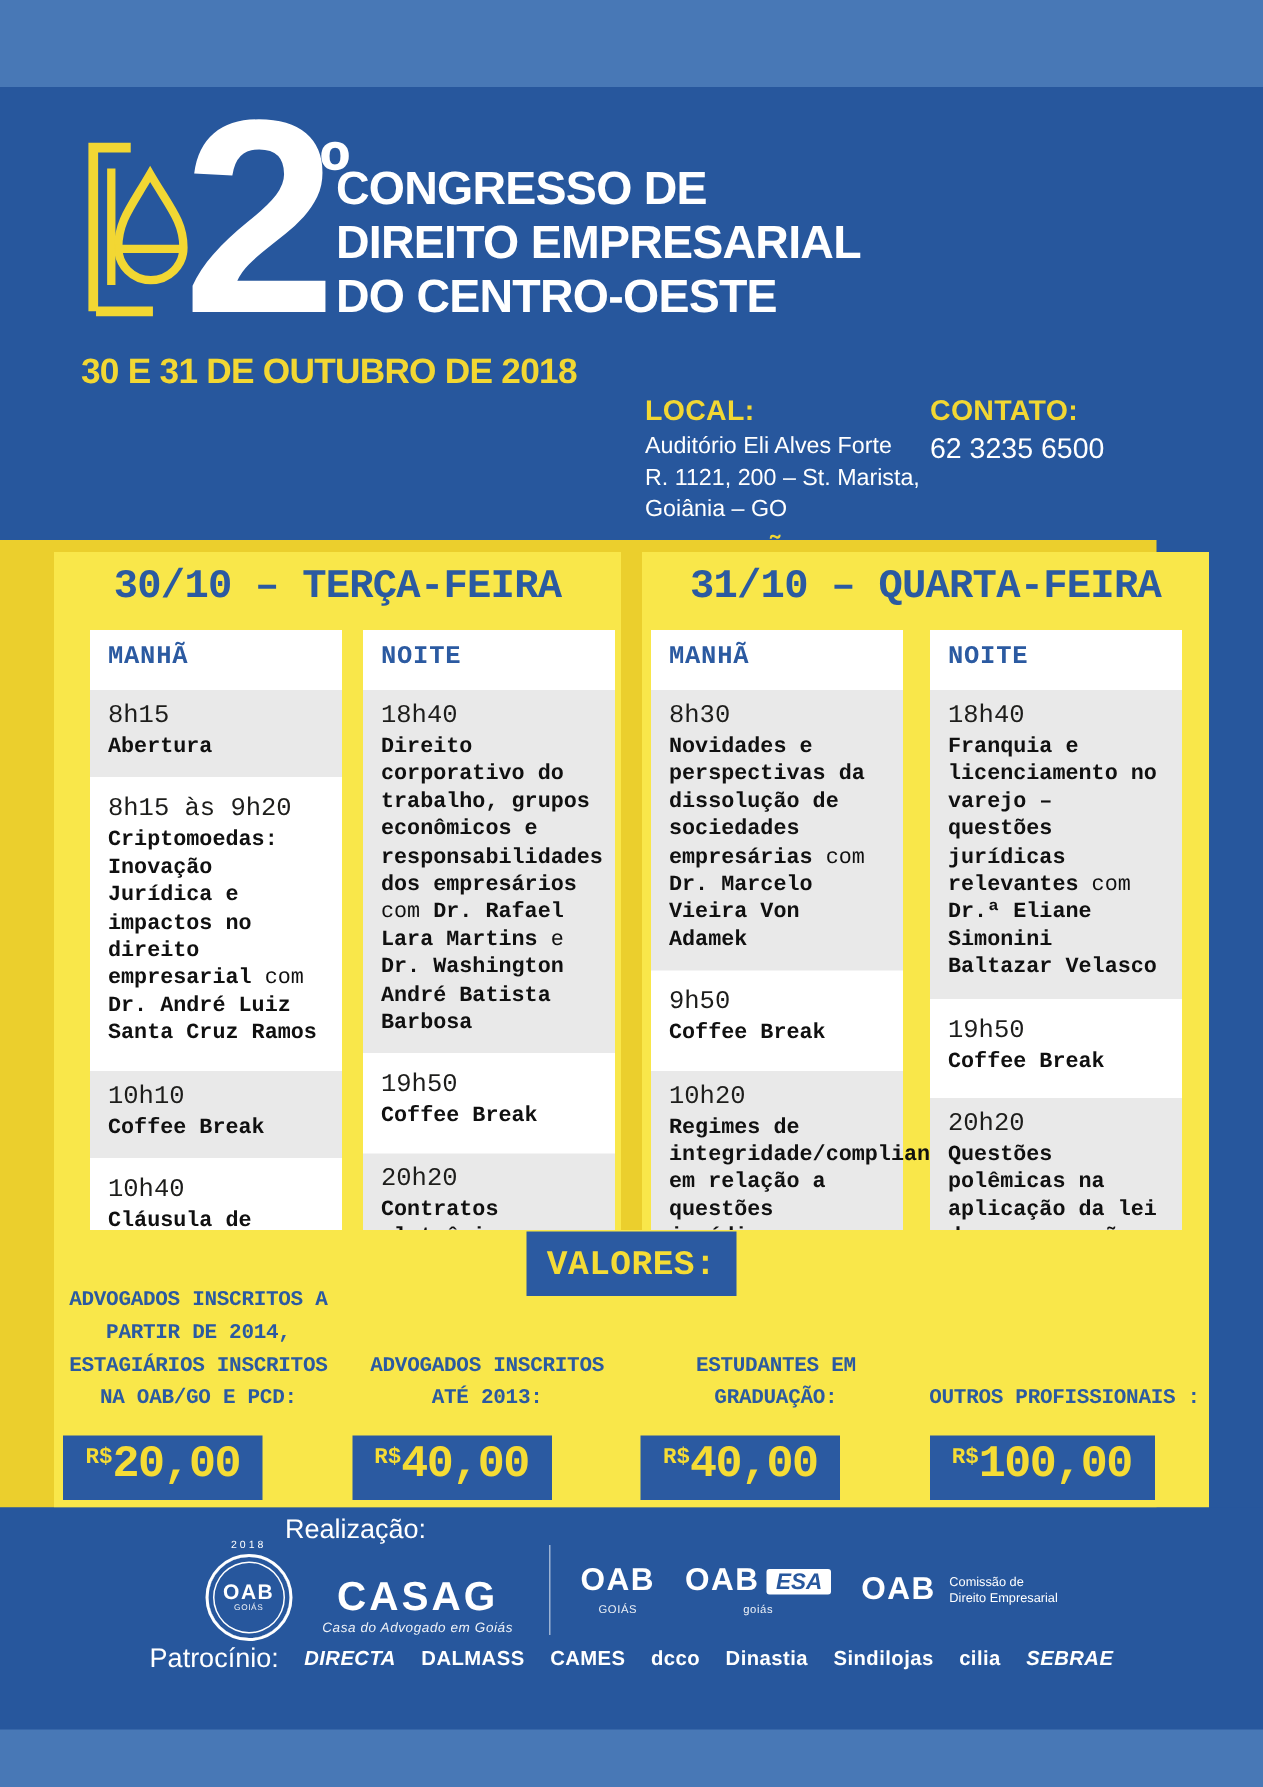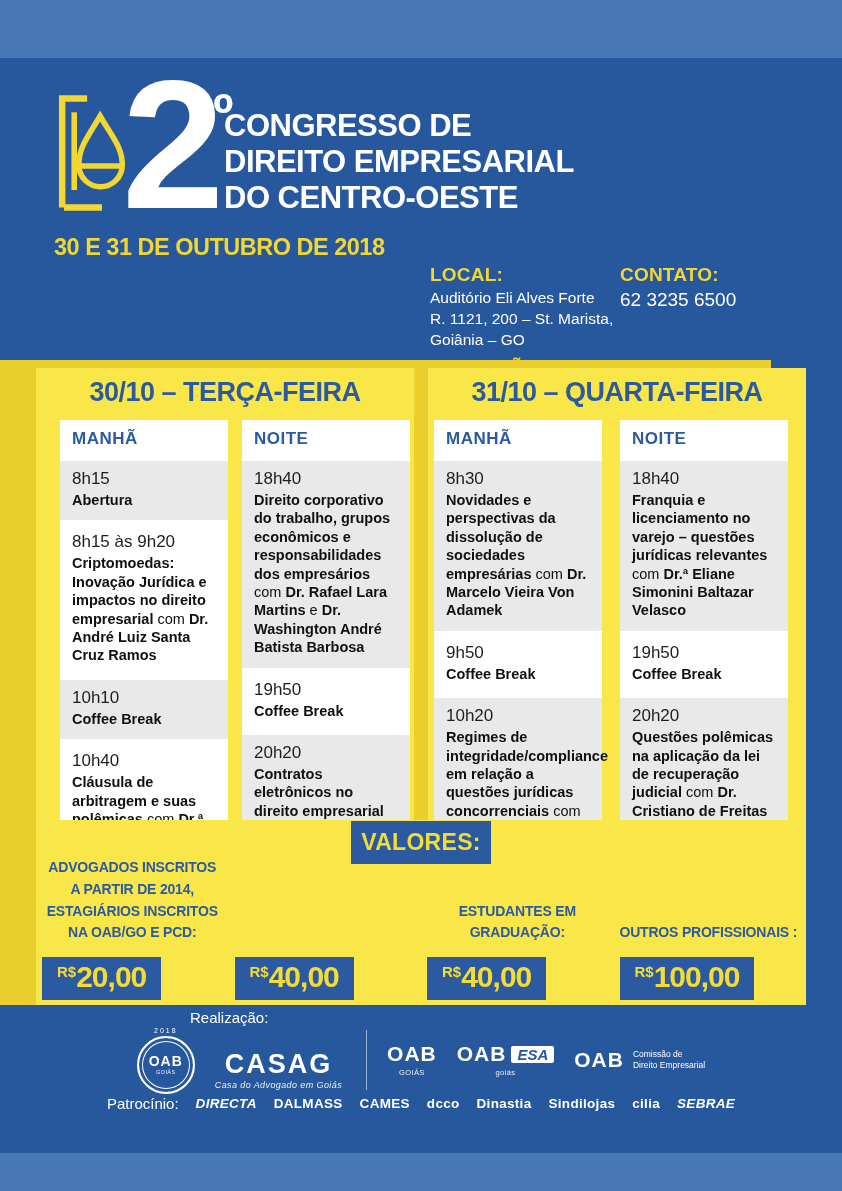--- a/index.html
+++ b/index.html
@@ -18,21 +18,21 @@
   .big-two{position:absolute;left:122px;top:-6px;font-size:184px;line-height:184px;font-weight:bold;color:#fff;}
   .ordinal{position:absolute;left:213px;top:28px;font-size:56px;line-height:56px;font-weight:bold;color:#fff;}
   .title-block{position:absolute;left:224px;top:50px;font-weight:bold;font-size:31px;line-height:36px;letter-spacing:-.5px;}
   .date-line{position:absolute;left:54px;top:176px;color:#F2D733;font-weight:bold;font-size:23.5px;letter-spacing:-.5px;}
   .info-block{position:absolute;top:177px;font-size:15.5px;line-height:21px;}
   .info-local{left:430px;width:185px;}
   .info-contato{left:620px;width:190px;}
   .info-label{color:#F2D733;font-weight:bold;font-size:19px;line-height:24px;letter-spacing:.2px;margin-top:28px;}
   .info-label.mt{margin-top:6px;}
   
-  .yellow-zone{position:absolute;left:0;top:360px;width:771px;height:645px;background:#EBCF2D;}
+  .yellow-zone{position:absolute;left:0;top:360px;width:771px;height:645px;background:#EBCF2D;font-family:Liberation Mono, monospace;}
   .day-panel{position:absolute;top:8px;width:378px;height:452px;background:#F9E74A;}
   .day-panel.a{left:36px;}
   .day-panel.b{left:428px;}
   .day-title{text-align:center;padding-top:9px;color:#2B5AA1;font-weight:800;font-size:27px;letter-spacing:-.5px;}
   .sched-col{position:absolute;top:52px;width:168px;background:#fff;padding-bottom:4px;}
   .day-panel.a .sched-col.c0{left:24px;}
   .day-panel.a .sched-col.c1{left:206px;}
   .day-panel.b .sched-col.c0{left:6px;}
   .day-panel.b .sched-col.c1{left:192px;}
   .col-header{padding:9px 12px 8px;color:#2B5AA1;font-weight:800;font-size:17px;letter-spacing:.5px;}
@@ -46,21 +46,21 @@
   .valores-box{position:absolute;left:351px;top:461px;width:140px;height:43px;background:#2B5AA1;
     display:flex;align-items:center;justify-content:center;color:#F5DC35;font-weight:800;font-size:23px;letter-spacing:.3px;}
   .valores-grid{position:absolute;left:36px;top:482px;width:770px;height:158px;display:flex;}
   .price-category{flex:1;display:flex;flex-direction:column;align-items:flex-start;justify-content:flex-end;gap:13px;padding:0 6px;}
   .price-label{color:#2B5AA1;font-weight:800;font-size:14px;text-align:center;line-height:1.55;letter-spacing:-.2px;}
   .price-box{background:#2B5AA1;color:#F5DC35;padding:2px 15px 5px;display:flex;align-items:flex-start;}
   .price-currency{font-size:15px;font-weight:800;margin-top:4px;}
   .price-amount{font-size:30px;font-weight:800;line-height:36px;letter-spacing:-1px;}
   
   .footer{position:absolute;left:0;top:1005px;width:842px;height:148px;background:#27579D;color:#fff;}
-  .footer-label{font-size:15px;color:#fff;}
+  .footer-label{font-size:18px;color:#fff;}
   .realizacao-label{position:absolute;left:190px;top:4px;}
   .realizacao-row{position:absolute;left:0;top:22px;width:842px;display:flex;justify-content:center;align-items:center;gap:20px;height:66px;}
   .logo-block{display:flex;flex-direction:column;align-items:center;color:#fff;}
   .logo-main-row{display:flex;align-items:center;}
   .logo-main{font-weight:bold;font-size:21px;letter-spacing:1px;line-height:1.05;}
   .logo-top{font-size:7px;letter-spacing:2px;margin-bottom:2px;}
   .logo-sub{font-size:7.5px;letter-spacing:.4px;opacity:.92;margin-top:2px;}
   .logo-badge{background:#fff;color:#27579D;font-style:italic;font-weight:bold;font-size:15px;padding:0 6px;border-radius:2px;margin-left:5px;}
   .logo-side{font-size:8.5px;line-height:1.35;text-align:left;white-space:pre-line;}
   .logo-oab-seal{position:relative;}
@@ -197,20 +197,21 @@
     <div class="valores-box">VALORES:</div>
     <div class="valores-grid" id="valores-grid">
         <div class="price-category">
           <div class="price-label">ADVOGADOS INSCRITOS A PARTIR DE 2014, ESTAGIÁRIOS INSCRITOS NA OAB/GO E PCD:</div>
           <div class="price-box">
             <span class="price-currency">R$</span>
             <span class="price-amount">20,00</span>
           </div>
         </div>
         <div class="price-category">
+          <div class="price-label">ADVOGADOS INSCRITOS ATÉ 2013:</div>
           <div class="price-box">
             <span class="price-currency">R$</span>
             <span class="price-amount">40,00</span>
           </div>
         </div>
         <div class="price-category">
           <div class="price-label">ESTUDANTES EM GRADUAÇÃO:</div>
           <div class="price-box">
             <span class="price-currency">R$</span>
             <span class="price-amount">40,00</span>

